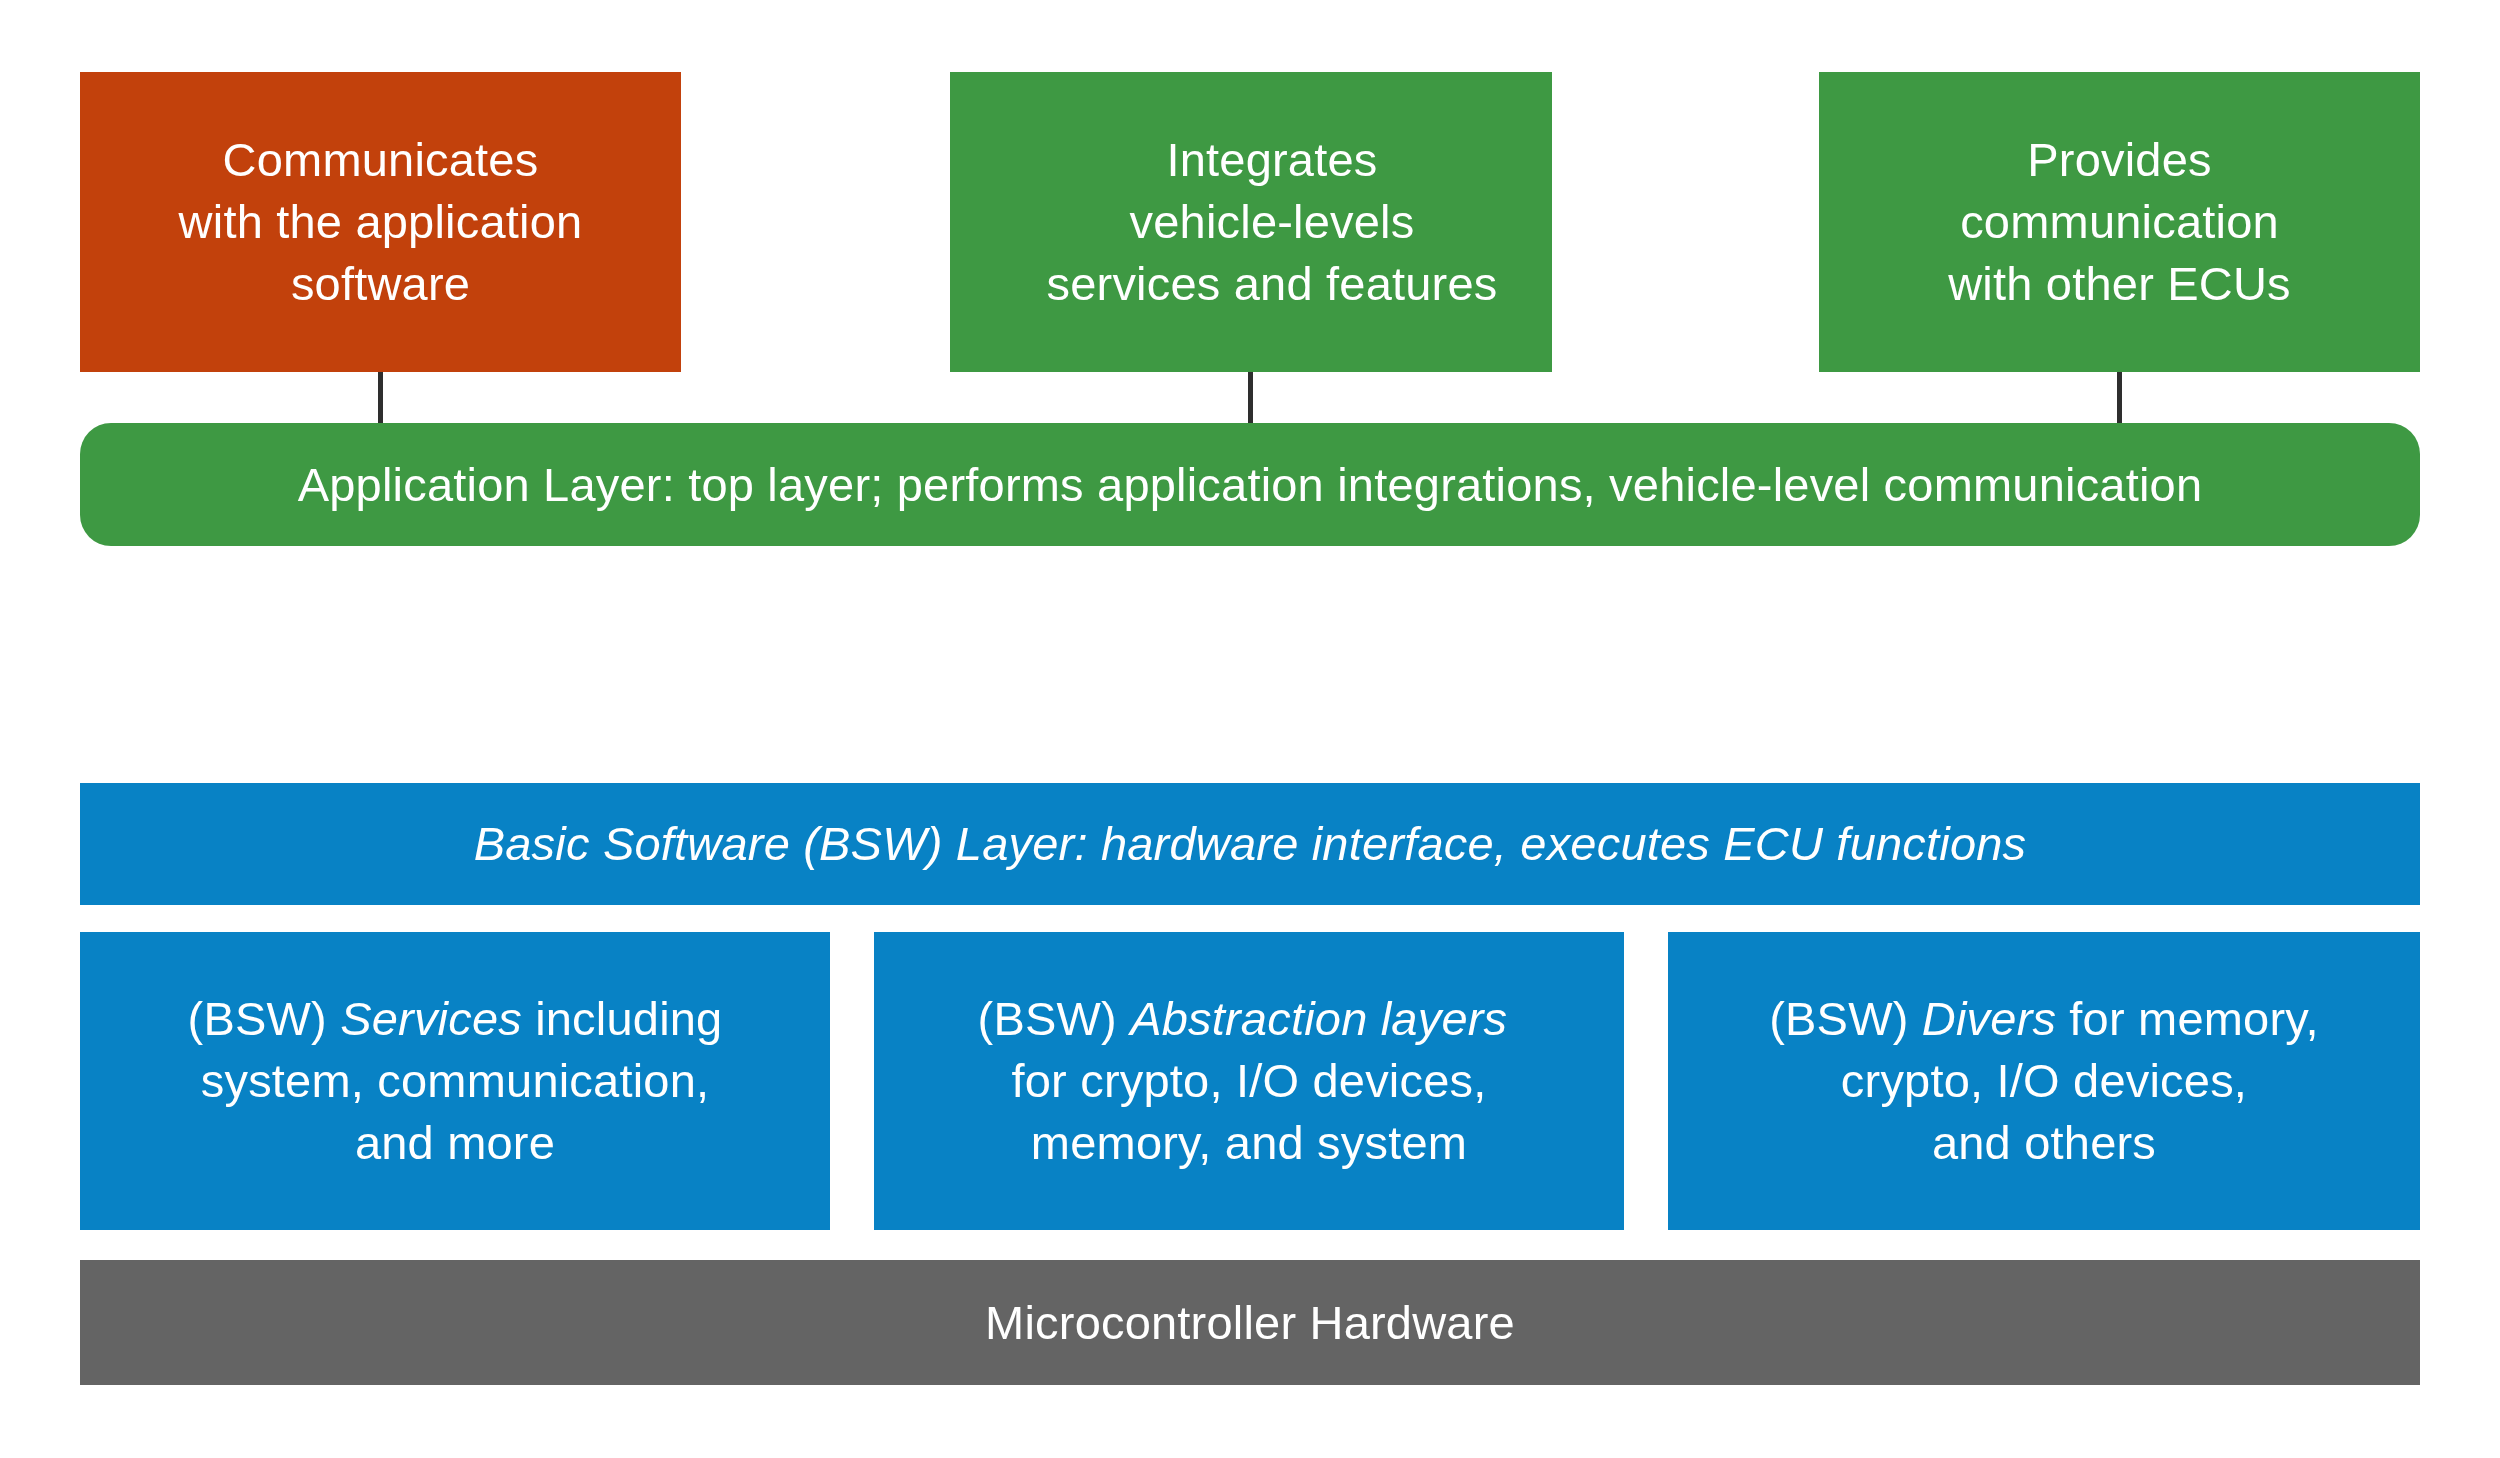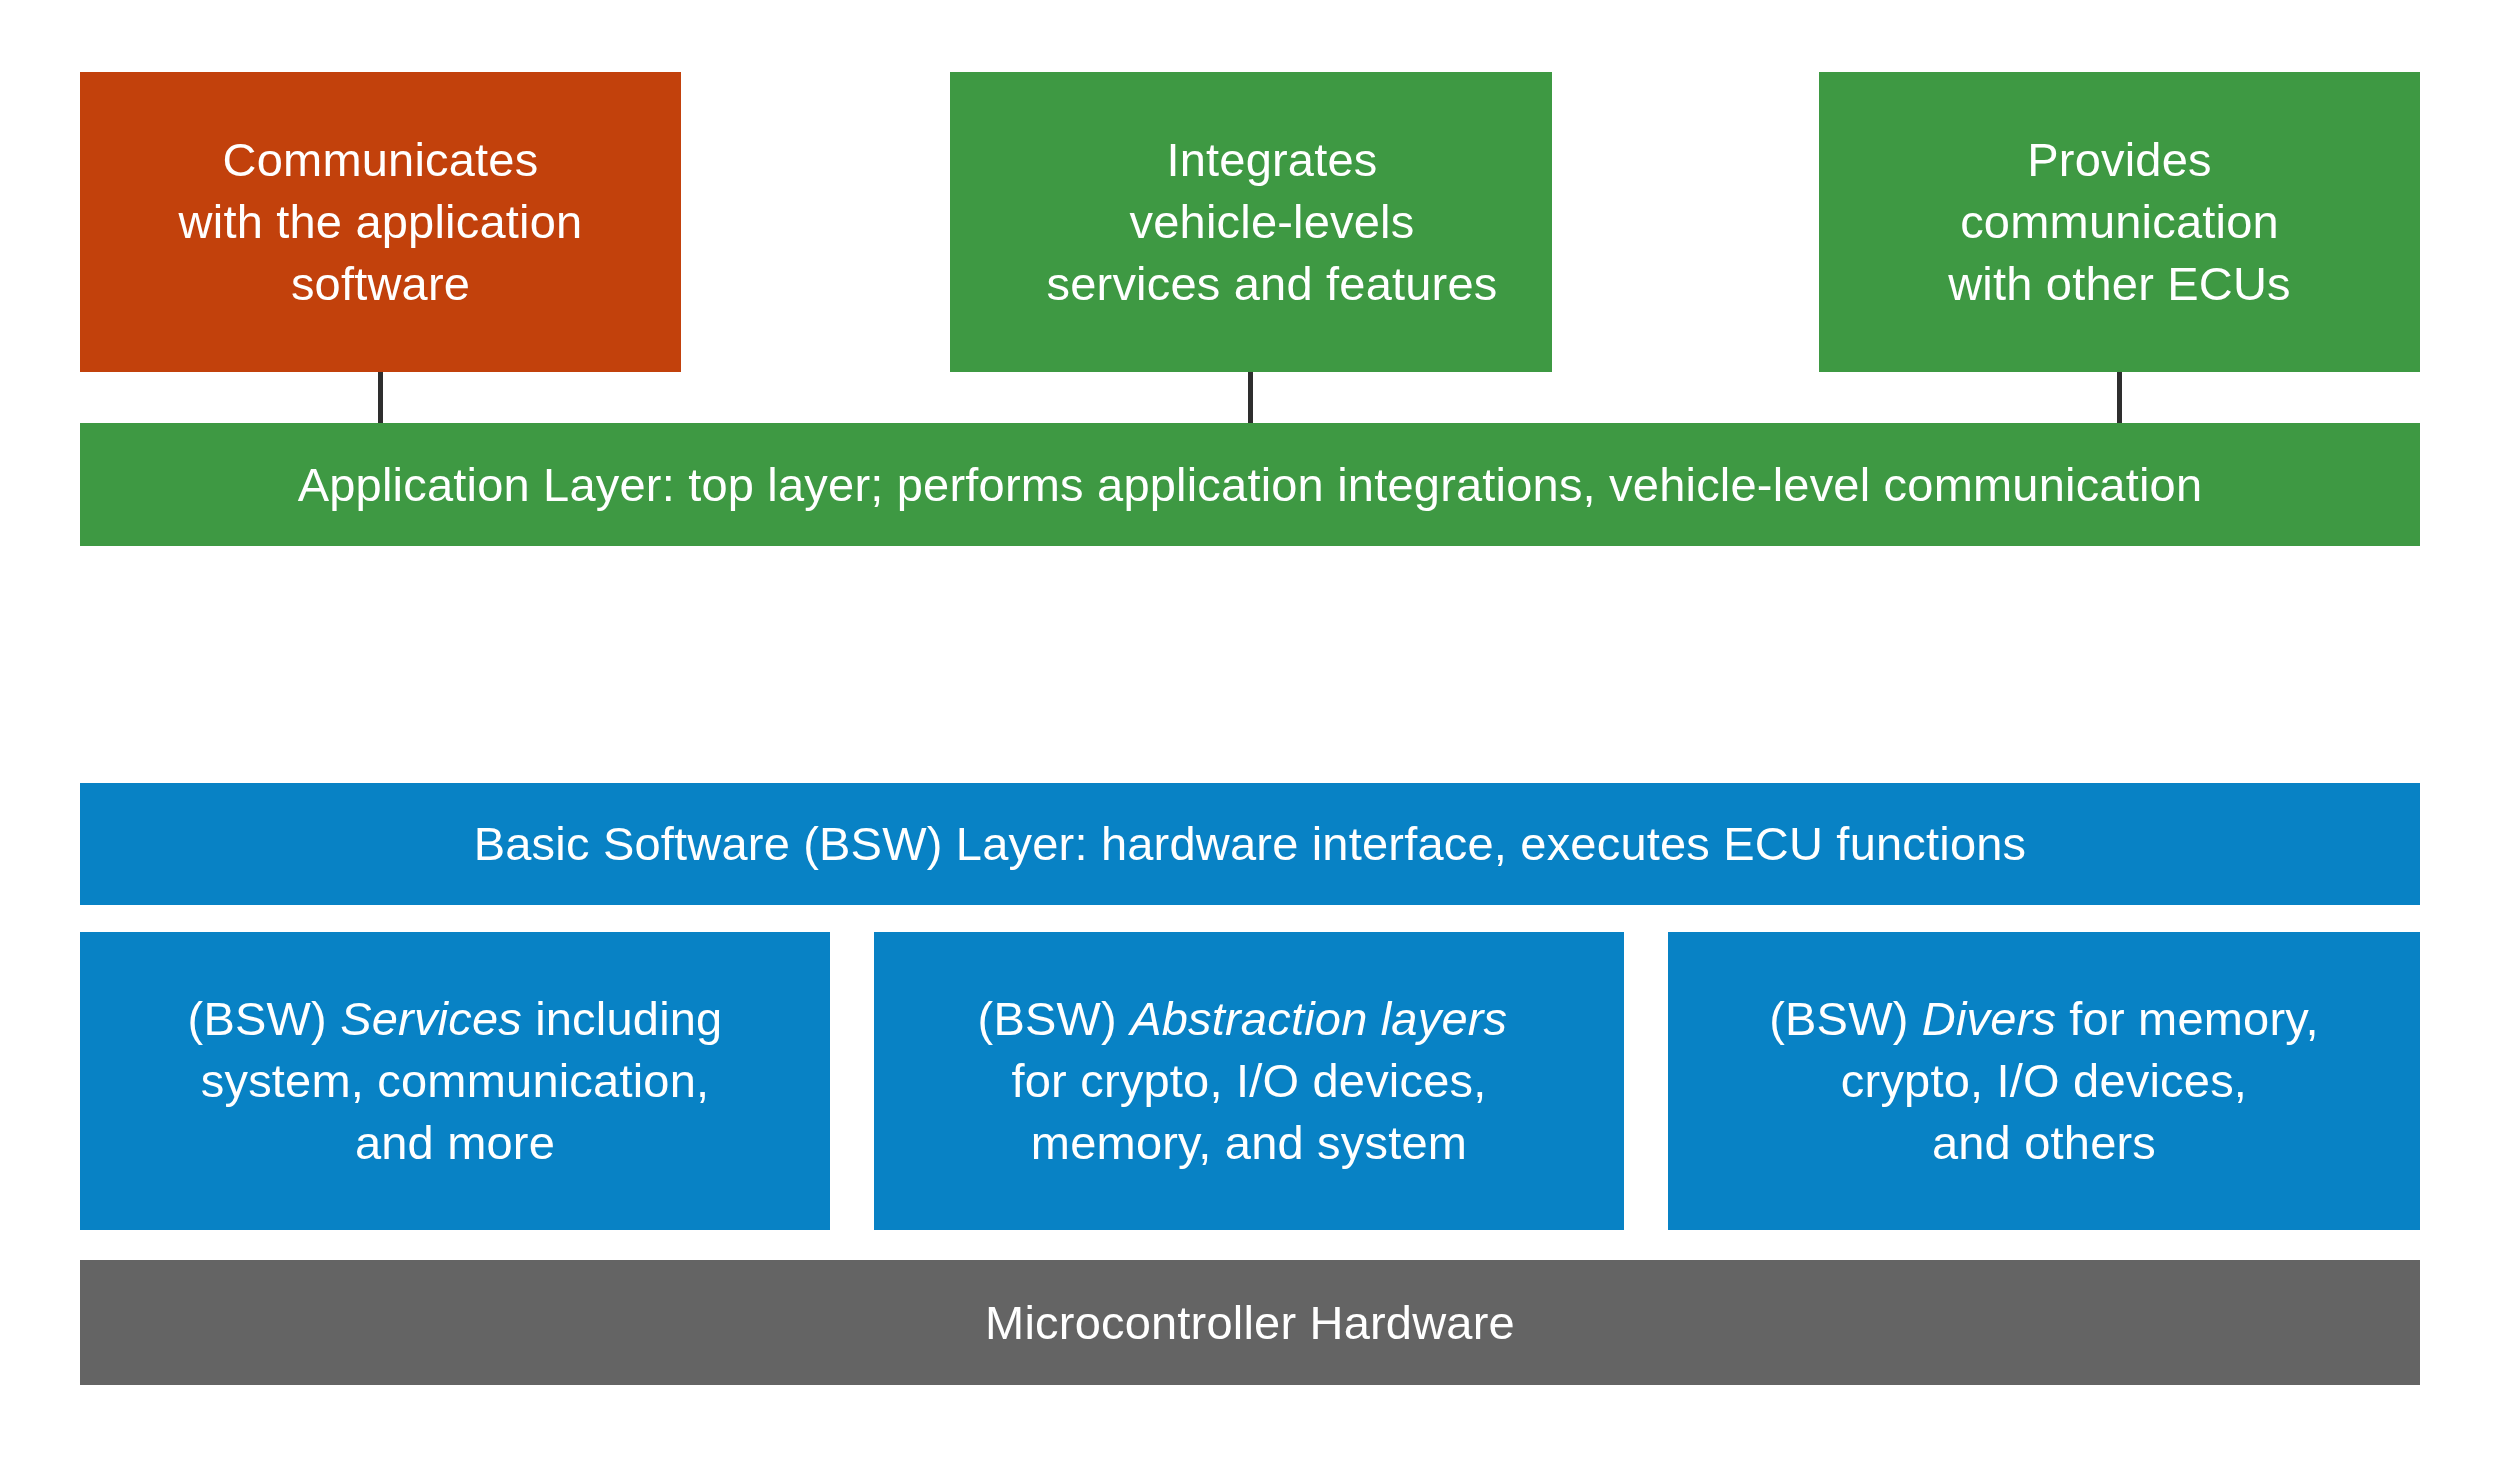--- a/index.html
+++ b/index.html
@@ -41,26 +41,26 @@
     </div>
 
   <div class="abs box" style="left: 1819px; top: 72px; width: 601px; height: 300px; background: rgb(62, 153, 67);">
       <span><span>Provides</span><br><span>communication</span><br><span>with other ECUs</span></span>
     </div>
 
   <div class="abs connector" style="left: 378px; top: 372px; height: 51px; background: rgb(46, 46, 46);"></div>
   <div class="abs connector" style="left: 1248px; top: 372px; height: 51px; background: rgb(46, 46, 46);"></div>
   <div class="abs connector" style="left: 2117px; top: 372px; height: 51px; background: rgb(46, 46, 46);"></div>
 
-  <div class="abs box" style="left: 80px; top: 423px; width: 2340px; height: 123px; background: rgb(62, 153, 67);">
+  <div class="abs box" style="left: 80px; top: 423px; width: 2340px; height: 123px; background: rgb(62, 153, 67); border-radius: 31px;">
     <span>Application Layer: top layer; performs application integrations, vehicle-level communication</span>
   </div>
 
 
-  <div class="abs box" style="left: 80px; top: 783px; width: 2340px; height: 122px; background: rgb(8, 130, 197);">
+  <div class="abs box" style="left: 80px; top: 783px; width: 2340px; height: 122px; background: rgb(8, 130, 197); font-style: italic;">
     <span>Basic Software (BSW) Layer: hardware interface, executes ECU functions</span>
   </div>
 
   <div class="abs box bsw-cell" style="left: 80px; top: 932px; width: 750px; height: 298px; background: rgb(8, 130, 197);">
       <span><span>(BSW) </span><i>Services</i><span>including</span><br><span>system, communication,</span><br><span>and more</span></span>
     </div>
 
   <div class="abs box bsw-cell" style="left: 874px; top: 932px; width: 750px; height: 298px; background: rgb(8, 130, 197); justify-content: center;">
       <span><span>(BSW) </span><i>Abstraction layers</i><br><span>for crypto, I/O devices,</span><br><span>memory, and system</span></span>
     </div>

